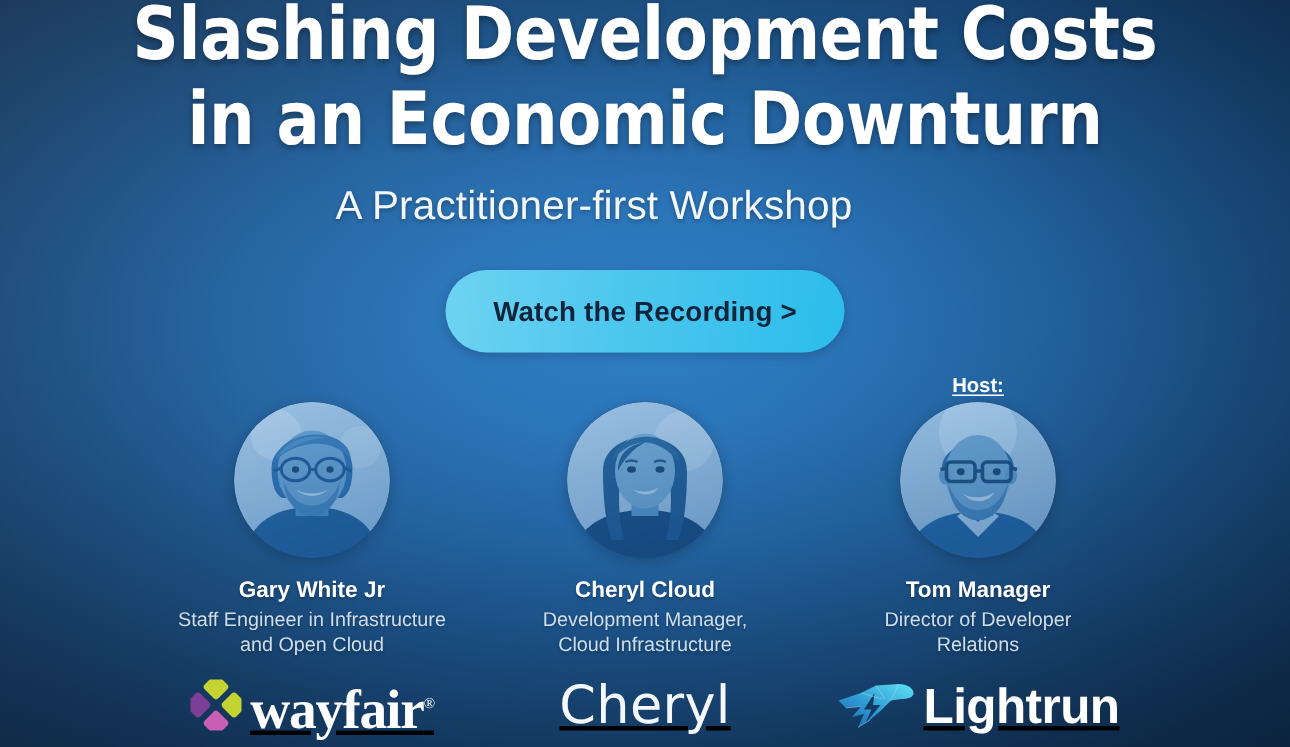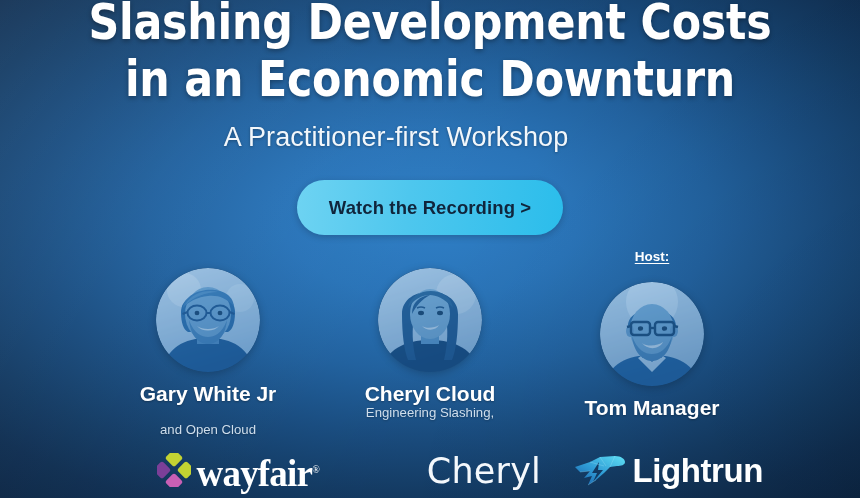--- a/index.html
+++ b/index.html
@@ -123,40 +123,40 @@
 
   .host-label {
     color: #ffffff;
     font-size: 13.5px;
     font-weight: 700;
     text-decoration: underline;
     text-underline-offset: 2px;
     display: block;
     height: 18px;
     line-height: 18px;
-    margin-bottom: 16px;
+    margin-bottom: 2px;
   }
   .host-spacer { display: block; height: 20px; }
 
   .avatar {
     width: 104px;
     height: 104px;
     margin: 0 auto;
     border-radius: 50%;
     overflow: hidden;
     position: relative;
     background: #1d4f80;
     box-shadow: 0 2px 9px rgba(0,0,0,0.22);
   }
   .avatar svg { display: block; width: 104px; height: 104px; }
 
   .sp-name {
     margin-top: 12px;
     color: #ffffff;
-    font-size: 21px;
+    font-size: 15px;
     font-weight: 700;
     line-height: 19px;
     text-shadow: 0 1px 2px rgba(0,0,0,0.28);
   }
   .sp-role {
     margin-top: 1px;
     color: #cfdeec;
     font-size: 13.2px;
     font-weight: 400;
     line-height: 17px;
@@ -172,21 +172,22 @@
     height: 55px;
     display: flex;
     justify-content: center;
     align-items: center;
   }
   .logo-cell {
     width: 222px;
     height: 55px;
     display: flex;
     align-items: center;
-    justify-content: flex-end;
+    justify-content: center;
+    text-decoration: underline;
   }
 
   .wayfair { display: flex; align-items: center; gap: 6px; }
   .wayfair-word {
     color: #ffffff;
     font-family: "Liberation Serif", "DejaVu Serif", serif;
     font-size: 37px;
     font-weight: 700;
     letter-spacing: -0.8px;
     line-height: 37px;
@@ -280,21 +281,21 @@
               <ellipse cx="64" cy="45" rx="2.4" ry="2.2" fill="#20496f"></ellipse>
 
               <path d="M41 58 C46 64 58 64 63 58 C58 62 46 62 41 58 Z" fill="#ffffff"></path>
               <rect width="104" height="104" fill="url(#duo1)" opacity="0.42" style="mix-blend-mode:multiply"></rect>
               <rect width="104" height="104" fill="#1f6db5" opacity="0.30"></rect>
             </g>
           </svg>
         </div>
         <div class="sp-name">Gary White Jr</div>
         <div class="sp-role">
-          <br>
+          <span>Staff Engineer in Infrastructure</span><br>
           <span>and Open Cloud</span>
         </div>
       </div>
 
       <div class="speaker">
         <span class="host-spacer"></span>
         <div class="avatar">
           <svg viewBox="0 0 104 104" xmlns="http://www.w3.org/2000/svg">
             <defs>
               <linearGradient id="duo2" x1="0" y1="0" x2="0.3" y2="1">
@@ -327,21 +328,22 @@
               <path d="M58 40 q4 -2 8 0" stroke="#2a5d8b" stroke-width="1.6" fill="none"></path>
 
               <path d="M44 58 C48 63 58 63 61 57 C57 60 48 61 44 58 Z" fill="#ffffff"></path>
               <rect width="104" height="104" fill="url(#duo2)" opacity="0.40" style="mix-blend-mode:multiply"></rect>
               <rect width="104" height="104" fill="#1f6db5" opacity="0.30"></rect>
             </g>
           </svg>
         </div>
         <div class="sp-name">Cheryl Cloud</div>
         <div class="sp-role">
-          <span>Engineering Slashing,</span><br>
+          <span>Development Manager,</span><br>
+          <span>Cloud Infrastructure</span>
         </div>
       </div>
 
       <div class="speaker">
         <span class="host-label">Host:</span>
         <div class="avatar">
           <svg viewBox="0 0 104 104" xmlns="http://www.w3.org/2000/svg">
             <defs>
               <linearGradient id="duo3" x1="0" y1="0" x2="0.3" y2="1">
                 <stop offset="0" stop-color="#e6f2fb"></stop>
@@ -380,20 +382,24 @@
               <ellipse cx="40.5" cy="46.5" rx="2.6" ry="2.3" fill="#1d4568"></ellipse>
               <ellipse cx="64.5" cy="46.5" rx="2.6" ry="2.3" fill="#1d4568"></ellipse>
 
               <path d="M42 61 C47 68 59 68 63 60 C58 64 47 65 42 61 Z" fill="#ffffff"></path>
               <rect width="104" height="104" fill="url(#duo3)" opacity="0.40" style="mix-blend-mode:multiply"></rect>
               <rect width="104" height="104" fill="#1f6db5" opacity="0.30"></rect>
             </g>
           </svg>
         </div>
         <div class="sp-name">Tom Manager</div>
+        <div class="sp-role">
+          <span>Director of Developer</span><br>
+          <span>Relations</span>
+        </div>
       </div>
 
     </div>
 
     <div class="logos">
 
       <div class="logo-cell">
         <div class="wayfair">
           <svg width="34" height="34" viewBox="0 0 34 34" xmlns="http://www.w3.org/2000/svg">
             <g transform="rotate(45 17 17)">

